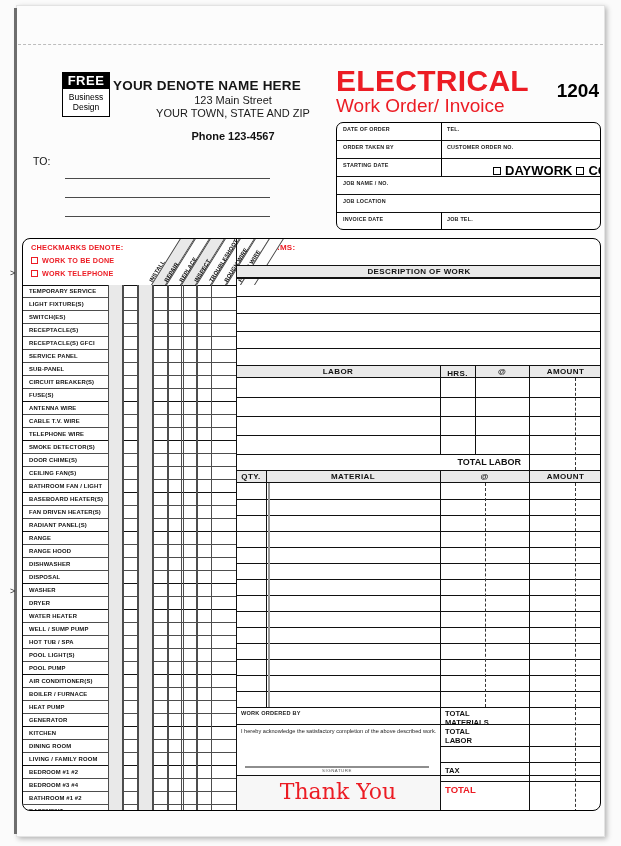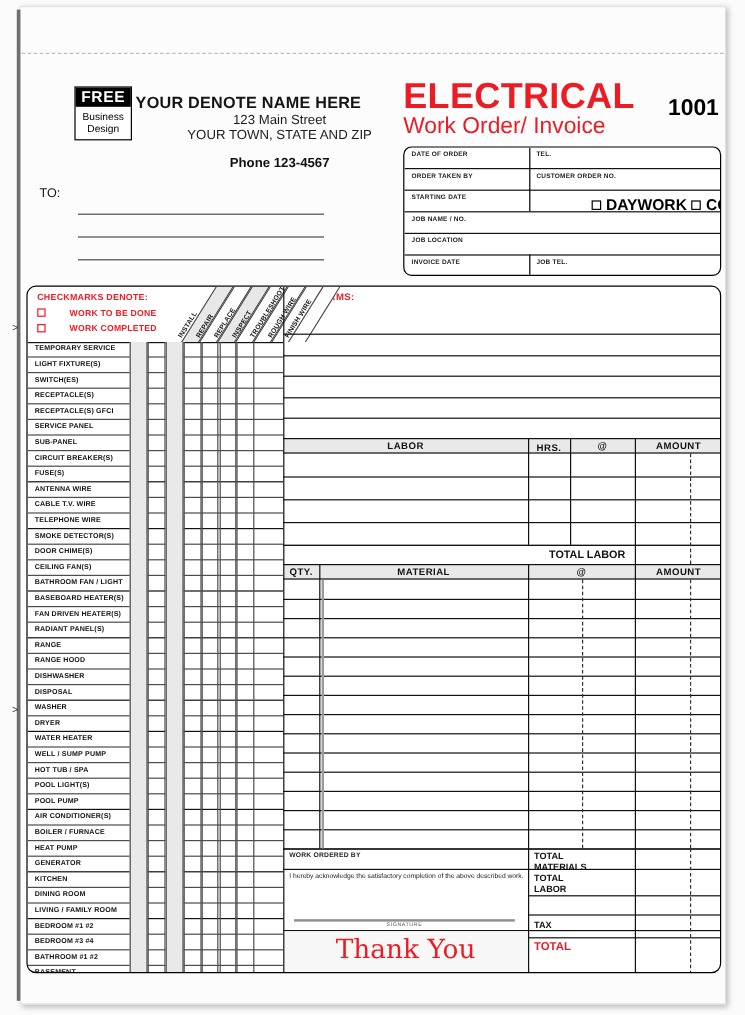--- a/index.html
+++ b/index.html
@@ -103,21 +103,21 @@
 
   
   .formbox{
     position:absolute; left:22px; top:238px; width:579px; height:573px;
     border:1.4px solid #000; border-radius:8px; background:#fff; overflow:hidden;
   }
   .fb-inner{ position:absolute; left:0; top:0; width:100%; height:100%; }
 
   .legend{ position:absolute; left:8px; top:4px; width:120px; }
   .legend-title{ font-size:7.4px; font-weight:bold; color:#ec1c24; letter-spacing:.2px; }
-  .legend-item{ display:flex; align-items:center; gap:20px; margin-top:4px; }
+  .legend-item{ display:flex; align-items:center; gap:4px; margin-top:4px; }
   .legend-box{ width:7px; height:7px; border:1.2px solid #ec1c24; background:#fff; }
   .legend-text{ font-size:7.2px; font-weight:bold; color:#ec1c24; letter-spacing:.2px; }
 
   .terms{
     position:absolute; left:240px; top:4px;
     font-size:8px; font-weight:bold; color:#ec1c24; letter-spacing:.3px;
   }
 
   
   .diagband{ position:absolute; left:85px; top:0px; width:150px; height:46px; }
@@ -213,21 +213,21 @@
   </div>
   <div class="co-phone">Phone 123-4567</div>
 
   <div class="to-label">TO:</div>
   <div class="to-line" style="top:178px"></div>
   <div class="to-line" style="top:197px"></div>
   <div class="to-line" style="top:216px"></div>
 
   <div class="title-main">ELECTRICAL</div>
   <div class="title-sub">Work Order/ Invoice</div>
-  <div class="inv-no">1001</div>
+  <div class="inv-no">1204</div>
 
   <div class="orderbox">
 
     <div class="hline" style="left:0;top:17px;width:100%"></div>
     <div class="hline" style="left:0;top:35px;width:100%"></div>
     <div class="hline" style="left:0;top:53px;width:100%"></div>
     <div class="hline" style="left:0;top:71px;width:100%"></div>
     <div class="hline" style="left:0;top:89px;width:100%"></div>
 
     <div class="ob-vsep" style="left:104px;top:0;height:53px"></div>
@@ -257,21 +257,21 @@
     <div class="fb-inner" id="fb">
 
       <div class="legend">
         <div class="legend-title">CHECKMARKS DENOTE:</div>
         <div class="legend-item">
           <span class="legend-box"></span>
           <span class="legend-text">WORK TO BE DONE</span>
         </div>
         <div class="legend-item">
           <span class="legend-box"></span>
-          <span class="legend-text">WORK COMPLETED</span>
+          <span class="legend-text">WORK TELEPHONE</span>
         </div>
       </div>
 
       <div class="terms">TERMS:</div>
 
       <div class="diagband" id="diagband">
           <div class="diagcol" style="left: 43px;"></div>
           <div class="diaglabel" style="left: 45px; bottom: 2px;">INSTALL</div>
           <div class="diagcol white" style="left: 57.9px;"></div>
           <div class="diaglabel" style="left: 59.9px; bottom: 2px;">REPAIR</div>
@@ -332,20 +332,21 @@
           <div class="itemrow" style="top: 566px; height: 13px;">BASEMENT</div>
           <div class="cellcol shade" style="left: 85px; top: 46px; height: 559px; width: 14.9px;"></div>
           <div class="cellcol" style="left: 99.9px; top: 46px; height: 559px; width: 14.9px;"></div>
           <div class="cellcol shade" style="left: 114.8px; top: 46px; height: 559px; width: 14.9px;"></div>
           <div class="cellcol" style="left: 129.7px; top: 46px; height: 559px; width: 14.9px;"></div>
           <div class="cellcol" style="left: 144.6px; top: 46px; height: 559px; width: 14.9px;"></div>
           <div class="cellcol" style="left: 159.5px; top: 46px; height: 559px; width: 14.9px;"></div>
           <div class="cellcol" style="left: 174.4px; top: 46px; height: 559px; width: 14.9px;"></div>
         </div>
 
+      <div class="bandhead" style="left:213px;top:26px;width:366px;height:13px">DESCRIPTION OF WORK</div>
       <div id="desclayer">
           <div class="hline" style="left: 213px; top: 39px; width: 366px;"></div>
           <div class="hline" style="left: 213px; top: 56.5px; width: 366px;"></div>
           <div class="hline" style="left: 213px; top: 74px; width: 366px;"></div>
           <div class="hline" style="left: 213px; top: 91.5px; width: 366px;"></div>
           <div class="hline" style="left: 213px; top: 109px; width: 366px;"></div>
         </div>
 
       <div class="bandhead" style="left:213px;top:126px;width:366px;height:13px"></div>
       <div class="bandhead" style="left:213px;top:126px;width:204px;height:13px;border:none;background:transparent">LABOR</div>

